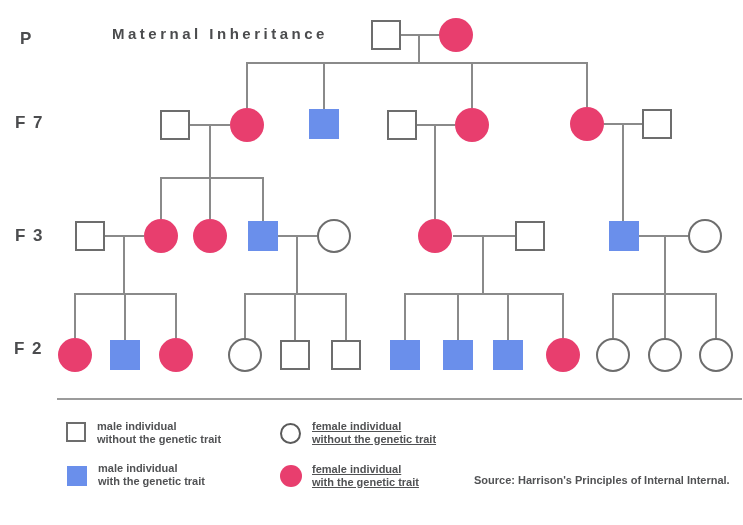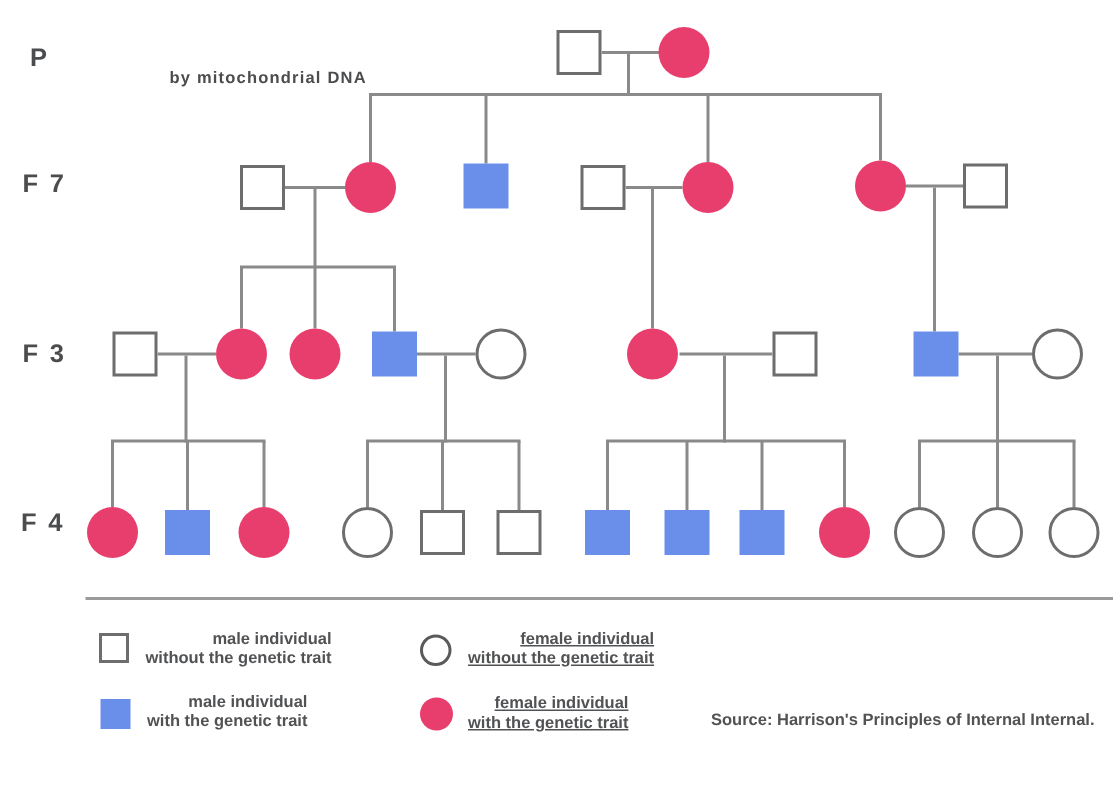--- a/index.html
+++ b/index.html
@@ -54,42 +54,42 @@
   }
   .legend-item { position: absolute; }
   .legend-symbol { position: absolute; left: 0; top: 0; background: #fff; }
   .legend-symbol.male-unaffected { width: 20px; height: 20px; border: 2px solid #6d6d6d; }
   .legend-symbol.male-affected { width: 20px; height: 20px; background: var(--affected-male, #6a8feb); }
   .legend-symbol.female-unaffected { width: 21px; height: 21px; border: 2px solid #5a5a5a; border-radius: 50%; }
   .legend-symbol.female-affected { width: 22px; height: 22px; background: var(--affected-female, #e83e6e); border-radius: 50%; }
   .legend-text {
     position: absolute; top: -2px;
     font-size: 11px; font-weight: bold; line-height: 12.5px;
-    white-space: nowrap; color: #515254; text-align: right;
+    white-space: nowrap; color: #515254;
   }
   .legend-item.col1 .legend-text { left: 31px; }
   .legend-item.col2 .legend-text { left: 32px; text-decoration: underline; }
   .source-text {
     position: absolute; left: 474px; top: 474px;
     font-size: 11px; font-weight: bold; white-space: nowrap;
     color: #515254;
   }
 </style>
 </head>
 <body style="--affected-male: #6a8feb; --affected-female: #e83e6e; --line: #8a8a8a; --outline: #6d6d6d; --text: #4b4c4e;">
 
 <div class="canvas">
 
-  <div class="page-subtitle">by mitochondrial DNA</div>
+  <div class="page-title">Maternal Inheritance</div>
 
   <div>
       <div class="gen-label" style="left: 20px; top: 29px;">P</div>
       <div class="gen-label" style="left: 15px; top: 113px;">F 7</div>
       <div class="gen-label" style="left: 15px; top: 226px;">F 3</div>
-      <div class="gen-label" style="left: 14px; top: 339px;">F 4</div>
+      <div class="gen-label" style="left: 14px; top: 339px;">F 2</div>
     </div>
 
   <div>
       <div class="pline" style="left: 401px; top: 34px; width: 39px; height: 2px;"></div>
       <div class="pline" style="left: 418px; top: 35px; width: 2px; height: 28px;"></div>
       <div class="pline" style="left: 246px; top: 62px; width: 342px; height: 2px;"></div>
       <div class="pline" style="left: 246px; top: 63px; width: 2px; height: 45px;"></div>
       <div class="pline" style="left: 323px; top: 63px; width: 2px; height: 46px;"></div>
       <div class="pline" style="left: 471px; top: 63px; width: 2px; height: 45px;"></div>
       <div class="pline" style="left: 586px; top: 63px; width: 2px; height: 44px;"></div>

